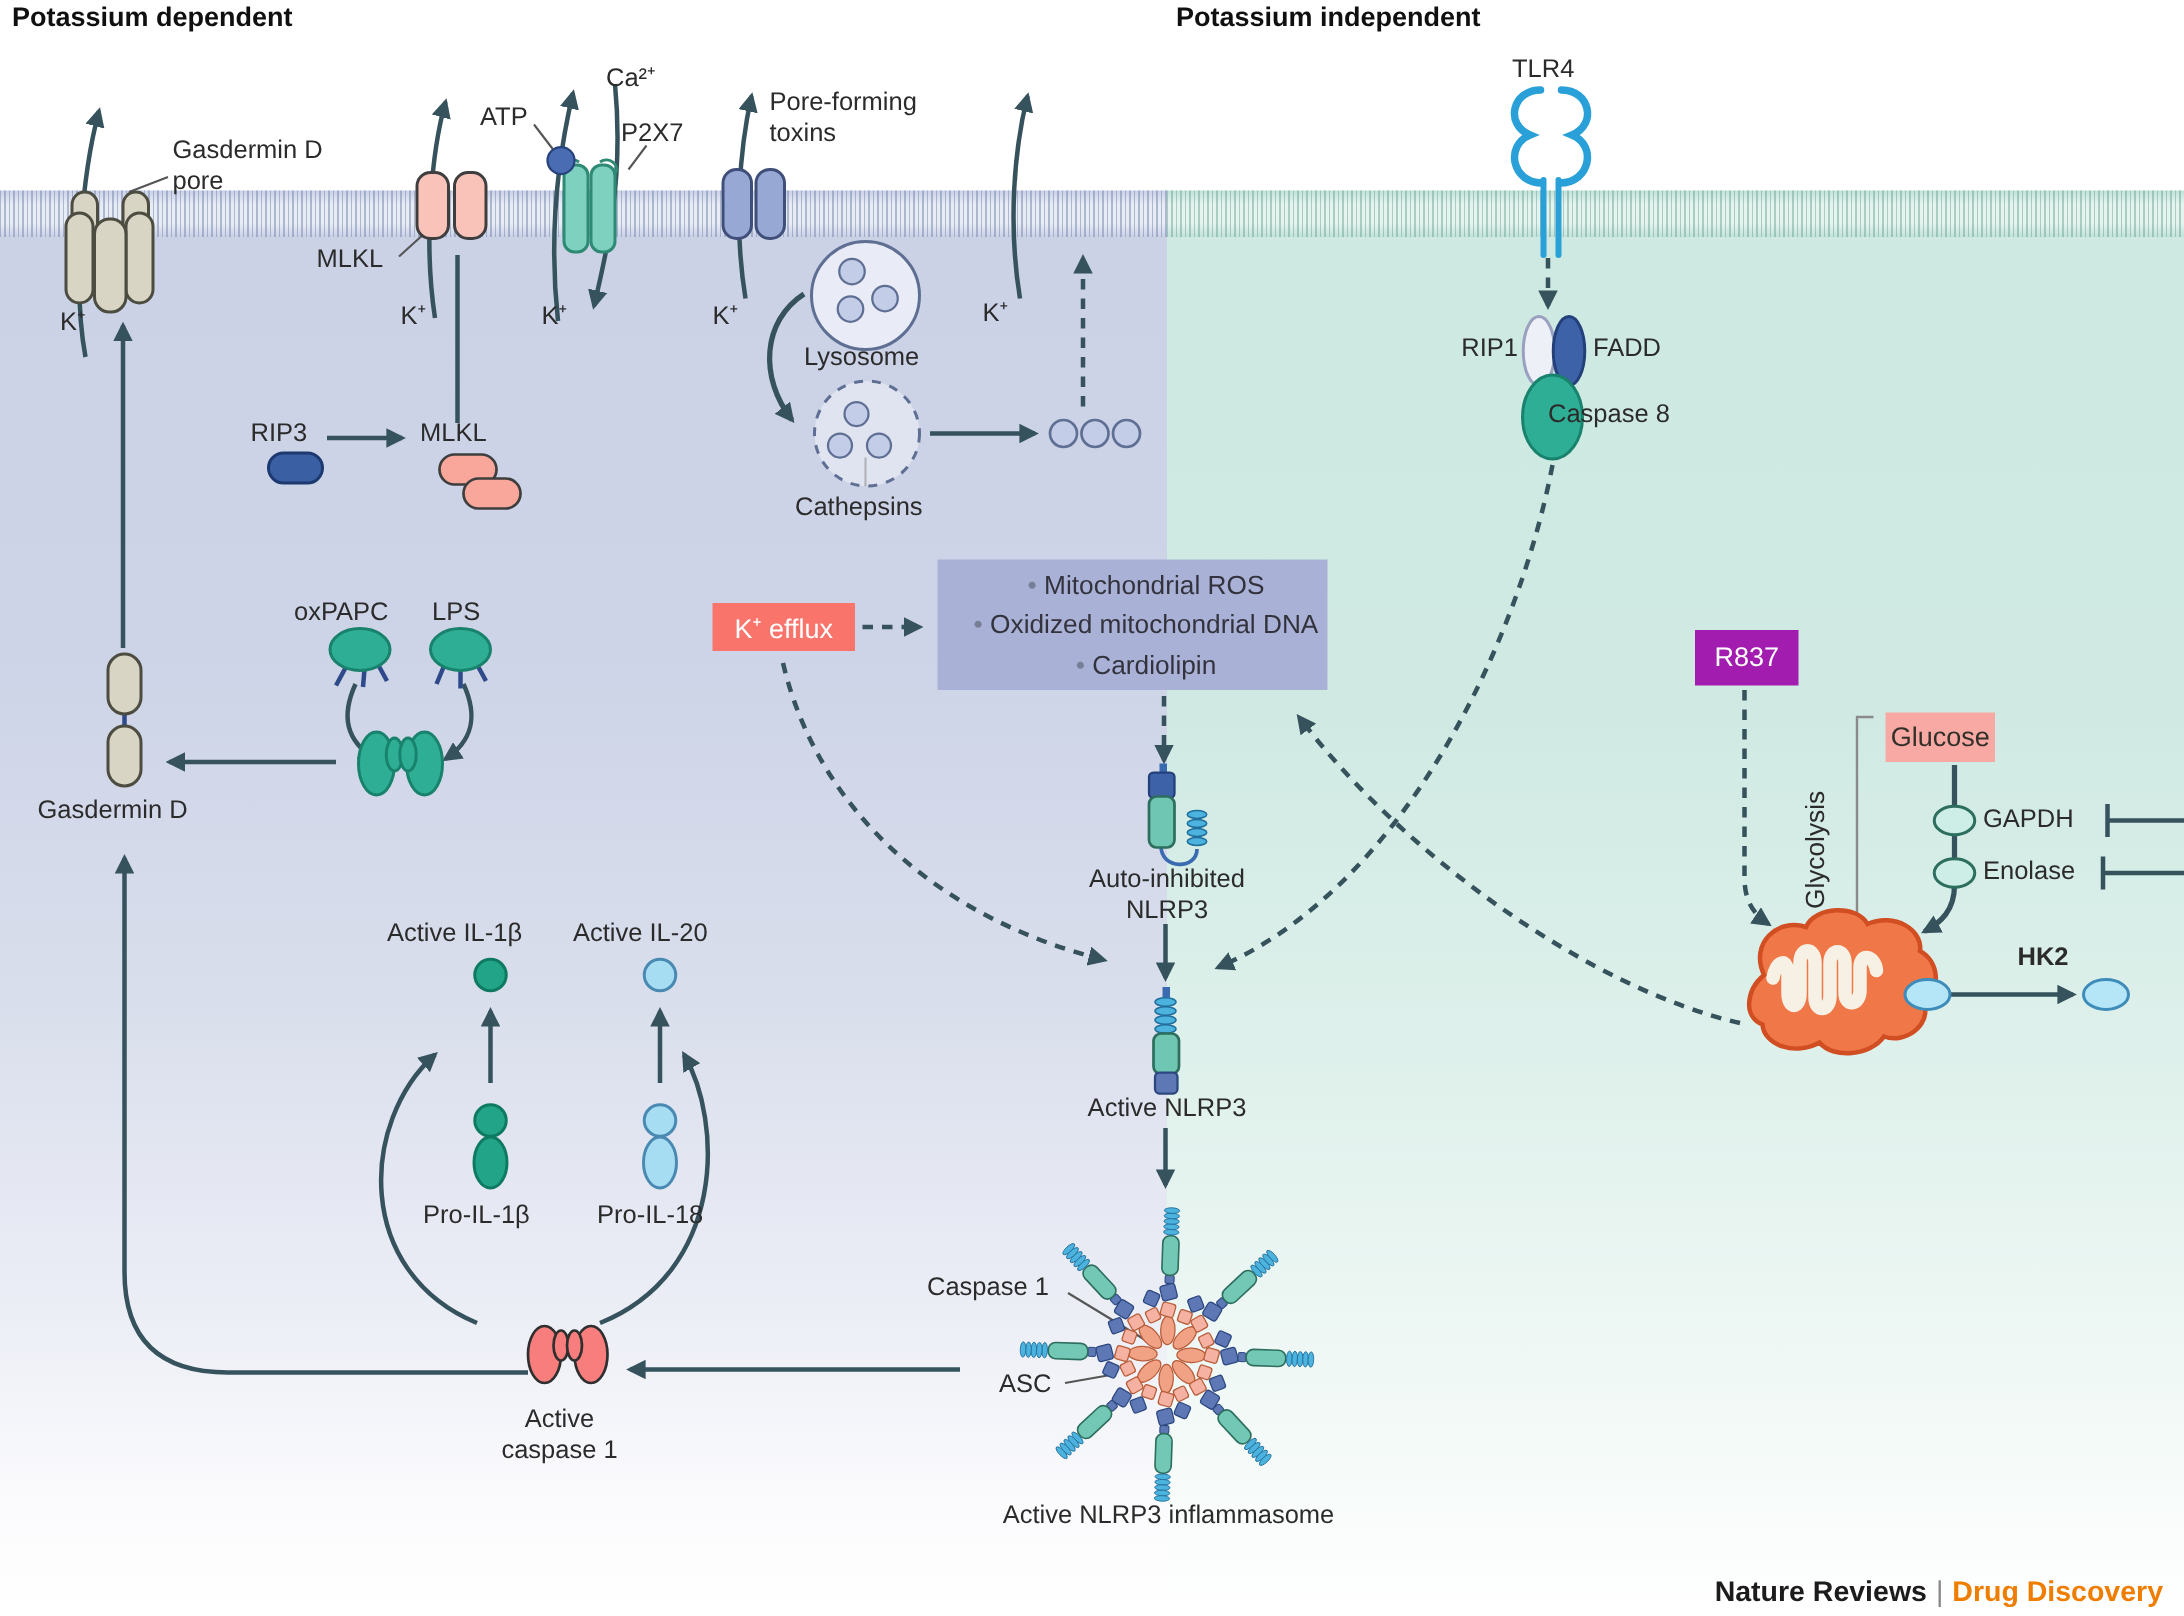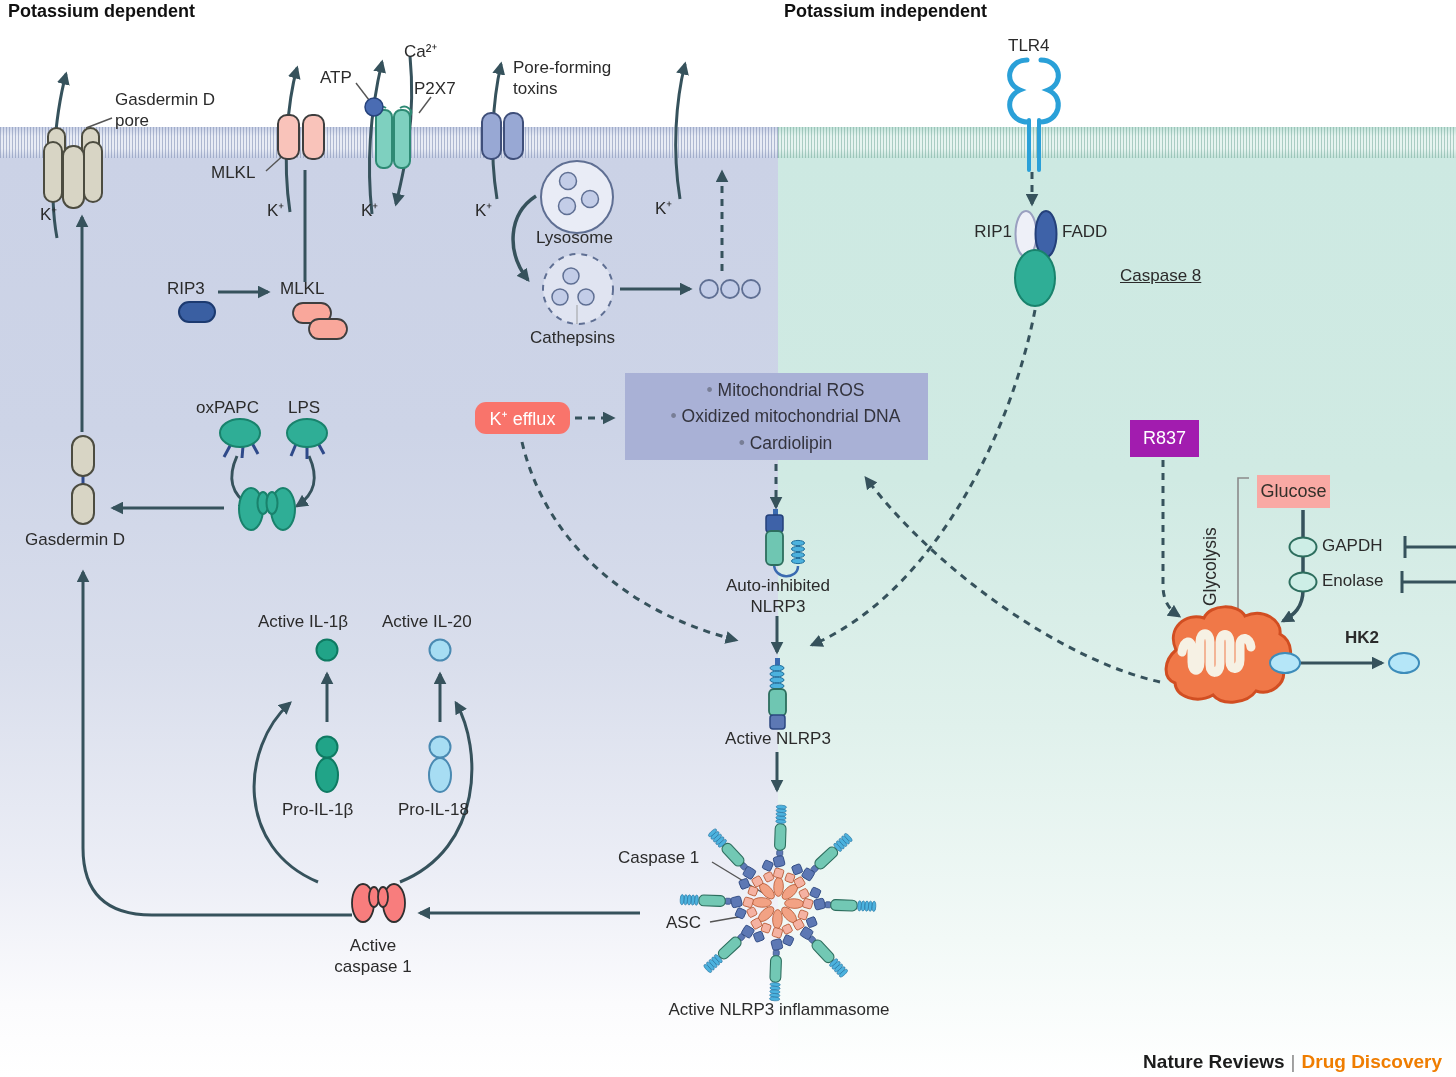--- a/index.html
+++ b/index.html
@@ -22,24 +22,24 @@
       linear-gradient(#c2e2d9,#e6f4f0 30%,#e6f4f0 70%,#c2e2d9);}
   svg#overlay{position:absolute;left:0;top:0;}
   
   .label{position:absolute;font-size:17px;line-height:1.22;color:#2b2b2b;white-space:pre-line;}
   .c{text-align:center;}
   .r{text-align:right;}
   .title{font-weight:bold;font-size:18px;color:#101010;}
   .rot{writing-mode:vertical-rl;transform:rotate(180deg);}
   
   .box{position:absolute;display:flex;align-items:center;justify-content:center;font-size:18px;}
-  #kefflux-box{left:475px;top:402px;width:95px;height:32px;background:#f9746b;color:#fff;border-radius:11px;}
+  #kefflux-box{left:475px;top:402px;width:95px;height:32px;background:#f9746b;color:#fff;}
   #r837-box{left:1130px;top:420px;width:69px;height:37px;background:#a21caf;color:#fff;}
   #glucose-box{left:1257px;top:475px;width:73px;height:33px;background:#f9a9a4;color:#33302a;}
-  #ros-box{left:625px;top:373px;width:303px;height:87px;background:#a9b1d6;
+  #ros-box{left:625px;top:373px;width:260px;height:87px;background:#a9b1d6;
            display:flex;flex-direction:column;justify-content:center;padding-left:18px;box-sizing:border-box;}
   .ros-item{font-size:17.5px;color:#33333d;line-height:1.5;}
   .ros-item::before{content:"• ";color:#787e96;}
   
   #footer{position:absolute;right:14px;top:1051px;font-size:19px;font-weight:bold;}
   #footer .brand{color:#1c1c1c;} #footer .sep{color:#888;font-weight:normal;padding:0 6px;}
   #footer .journal{color:#ef7d00;}
 </style>
 </head>
 <body>
@@ -342,21 +342,21 @@
   </div>
   <div class="label c" style="left:698px;top:576px;width:160px;">Auto-inhibited
 NLRP3</div>
   <div class="label c" style="left:710px;top:729px;width:136px;">Active NLRP3</div>
   <div class="label" style="left:618px;top:848px;">Caspase 1</div>
   <div class="label" style="left:666px;top:913px;">ASC</div>
   <div class="label c" style="left:648px;top:1000px;width:262px;">Active NLRP3 inflammasome</div>
 
   <div class="label r" style="left:960px;top:222px;width:52px;">RIP1</div>
   <div class="label" style="left:1062px;top:222px;">FADD</div>
-  <div class="label" style="left:1120px;top:266px;text-decoration:underline;">Caspase 8</div>
+  <div class="label" style="left:1032px;top:266px;">Caspase 8</div>
   <div id="r837-box" class="box">
     <span>R837</span>
   </div>
   <div id="glucose-box" class="box">
     <span>Glucose</span>
   </div>
   <div class="label rot" style="left:1200px;top:498px;height:108px;font-size:17.5px;">Glycolysis</div>
   <div class="label" style="left:1322px;top:536px;">GAPDH</div>
   <div class="label" style="left:1322px;top:571px;">Enolase</div>
   <div class="label" style="left:1345px;top:628px;font-weight:bold;">HK2</div>

